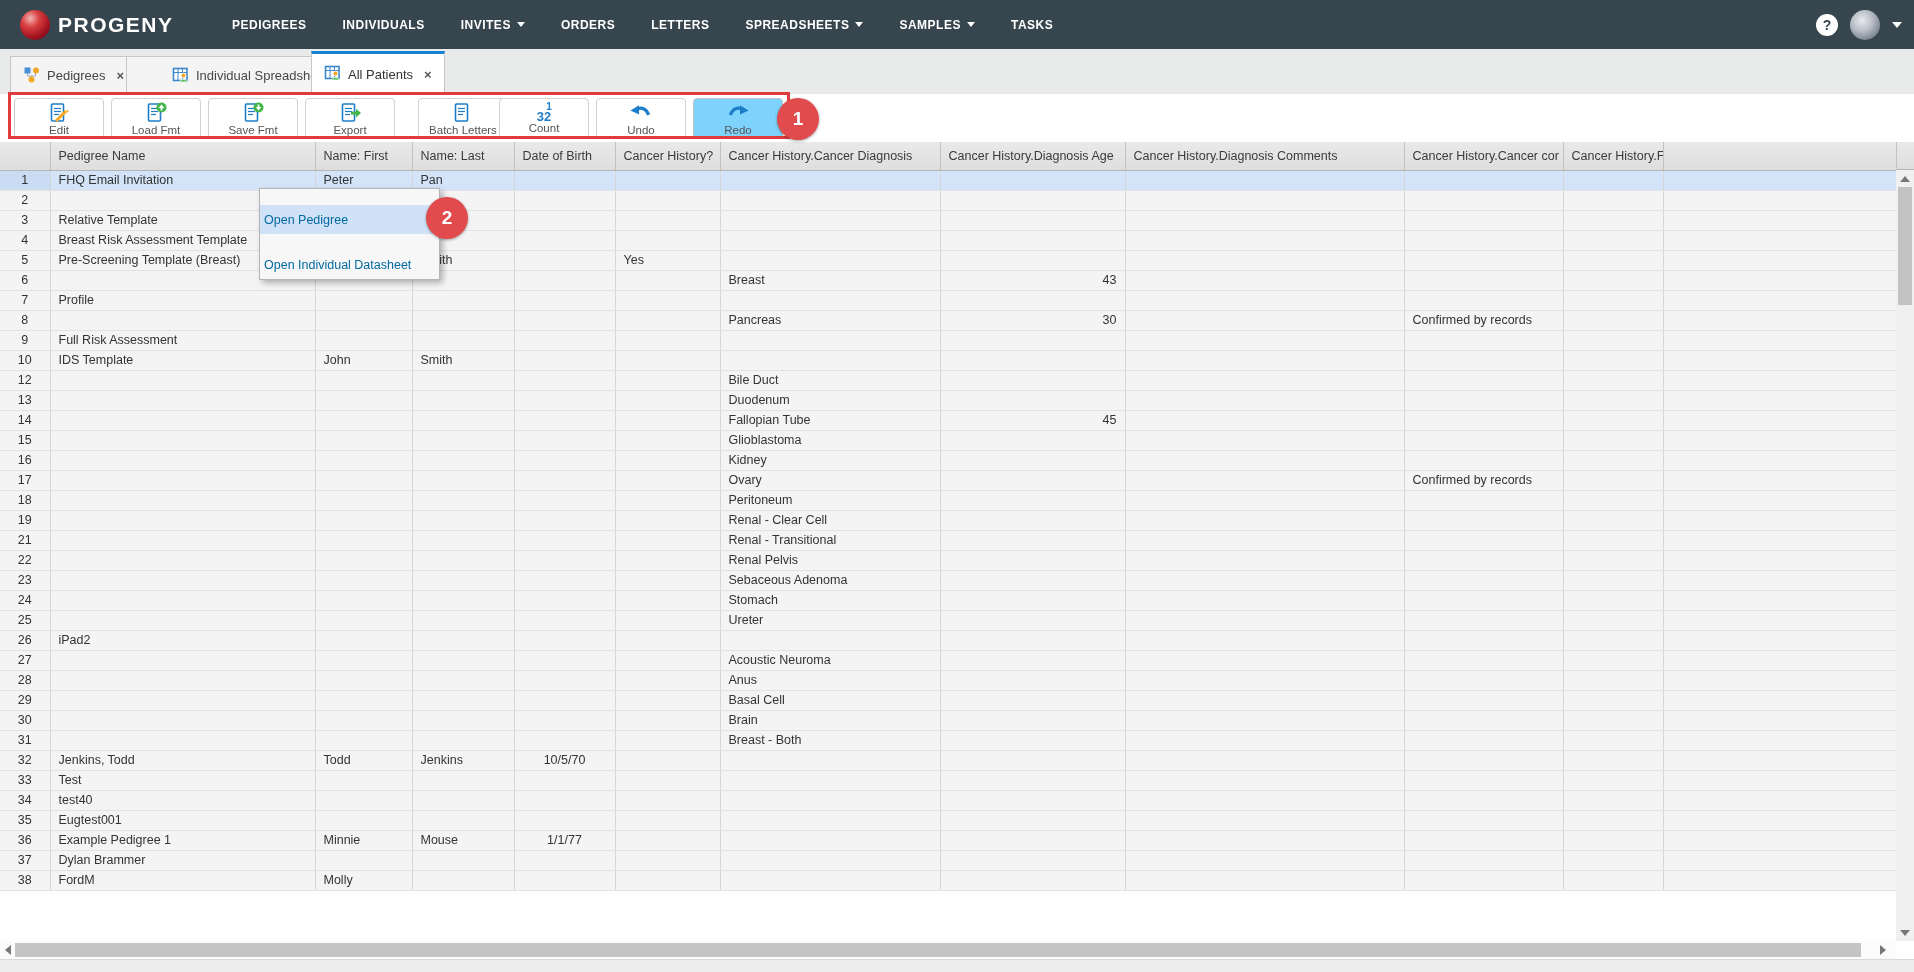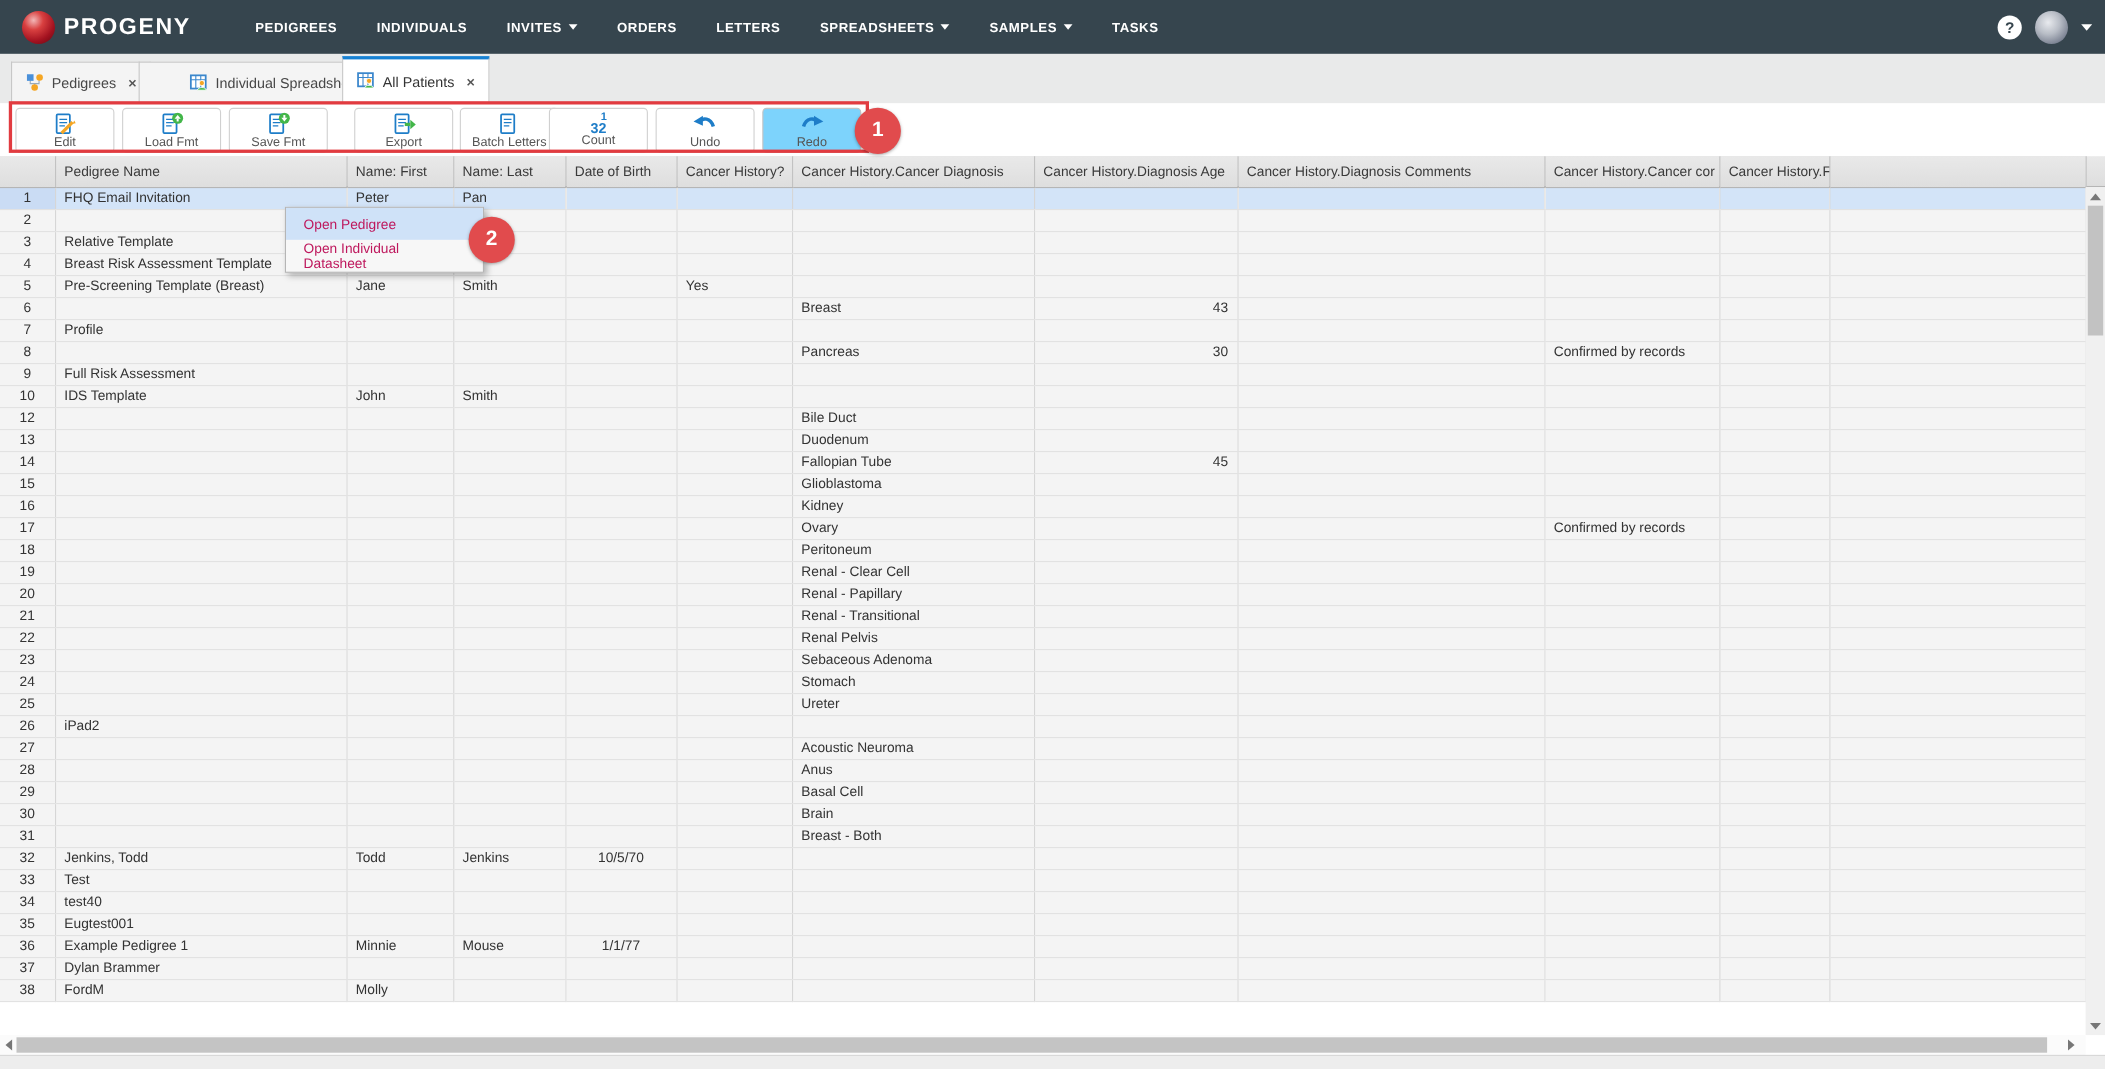--- a/index.html
+++ b/index.html
@@ -69,22 +69,22 @@
   td.rownum { background:#e8e8e8; color:#555; text-align:center; font-size:12px;
               border-right:1px solid #bdbdbd; border-bottom:1px solid #d2d2d2; }
   tr.sel td { background:#d3e4f8; }
   tr.sel td.rownum { background:#cadcf4; }
   td.green { background:#c9f2c6; border-right:1px solid #b7dfb4; border-bottom:1px solid #b7dfb4; }
   td.al-r { text-align:right; }  td.al-c { text-align:center; }
 
   
   .ctx-menu { position:absolute; left:259px; top:188px; width:181px; background:#f7f7f7;
               border:1px solid #b5b5b5; box-shadow:3px 3px 6px rgba(0,0,0,.28); z-index:20; }
-  .ctx-item { height:29px; display:flex; align-items:center; padding:0 16px;
-              font-size:12.5px; color:#be185d; cursor:pointer; }
+  .ctx-item { height:29px; display:flex; align-items:center; padding:0 4px;
+              font-size:12.5px; color:#0369a1; cursor:pointer;margin-top:16px; }
   .ctx-item.hl { background:#cfe2f8; }
 
   
   .vscroll { position:absolute; left:1896px; top:170px; width:18px; height:771px; background:#f0f0f0; }
   .vscroll .thumb { position:absolute; left:2px; top:17px; width:14px; height:118px; background:#c2c2c2; }
   .hscroll { position:absolute; left:0; top:941px; width:1896px; height:18px; background:#fbfbfb; }
   .hscroll .thumb { position:absolute; left:15px; top:2px; width:1846px; height:14px; background:#c4c4c4; }
   .sb-arrow { position:absolute; display:flex; align-items:center; justify-content:center; }
   .tri-up { width:0; height:0; border-left:5px solid transparent; border-right:5px solid transparent; border-bottom:6px solid #777; }
   .tri-down { width:0; height:0; border-left:5px solid transparent; border-right:5px solid transparent; border-top:6px solid #777; }
@@ -212,21 +212,21 @@
     <line x1="7" y1="6.5" x2="14" y2="6.5" stroke="#1e7dc8" stroke-width="1.2"></line>
     <line x1="7" y1="9.5" x2="14" y2="9.5" stroke="#1e7dc8" stroke-width="1.2"></line>
     <line x1="7" y1="12.5" x2="12" y2="12.5" stroke="#1e7dc8" stroke-width="1.2"></line>
             <circle cx="17.5" cy="5.5" r="5" fill="#43b649"></circle>
      <polygon points="17.5,8.5 20.3,5 14.7,5" fill="#fff"></polygon>
             <rect x="16.6" y="2.6" width="1.8" height="2.6" fill="#fff"></rect>
           </svg>
         </div>
         <div class="tlabel">Save Fmt</div>
       </div>
-      <div class="tbtn" style="left: 322px; text-align: center;">
+      <div class="tbtn" style="left: 305px; text-align: center;">
         <div class="ticon">
           <svg width="24" height="22" viewBox="0 0 24 22">
     <rect x="4.5" y="2" width="12" height="17" rx="1" fill="#fff" stroke="#1e7dc8" stroke-width="1.6"></rect>
     <line x1="7" y1="6.5" x2="14" y2="6.5" stroke="#1e7dc8" stroke-width="1.2"></line>
     <line x1="7" y1="9.5" x2="14" y2="9.5" stroke="#1e7dc8" stroke-width="1.2"></line>
     <line x1="7" y1="12.5" x2="12" y2="12.5" stroke="#1e7dc8" stroke-width="1.2"></line>
             <rect x="13" y="9.6" width="5" height="3" fill="#43b649"></rect>
      <polygon points="18,6.8 23,11.1 18,15.4" fill="#43b649"></polygon>
           </svg>
         </div>
@@ -555,34 +555,20 @@
             <td class="al-c"></td>
             <td></td>
             <td class="green">Renal - Clear Cell</td>
             <td class="green al-r"></td>
             <td class="green"></td>
             <td class="green"></td>
             <td class="green"></td>
             <td class="green"></td>
           </tr>
           <tr>
-            <td class="rownum">20</td>
-            <td></td>
-            <td></td>
-            <td></td>
-            <td class="al-c"></td>
-            <td></td>
-            <td class="green">Renal - Papillary</td>
-            <td class="green al-r"></td>
-            <td class="green"></td>
-            <td class="green"></td>
-            <td class="green"></td>
-            <td class="green"></td>
-          </tr>
-          <tr>
             <td class="rownum">21</td>
             <td></td>
             <td></td>
             <td></td>
             <td class="al-c"></td>
             <td></td>
             <td class="green">Renal - Transitional</td>
             <td class="green al-r"></td>
             <td class="green"></td>
             <td class="green"></td>

